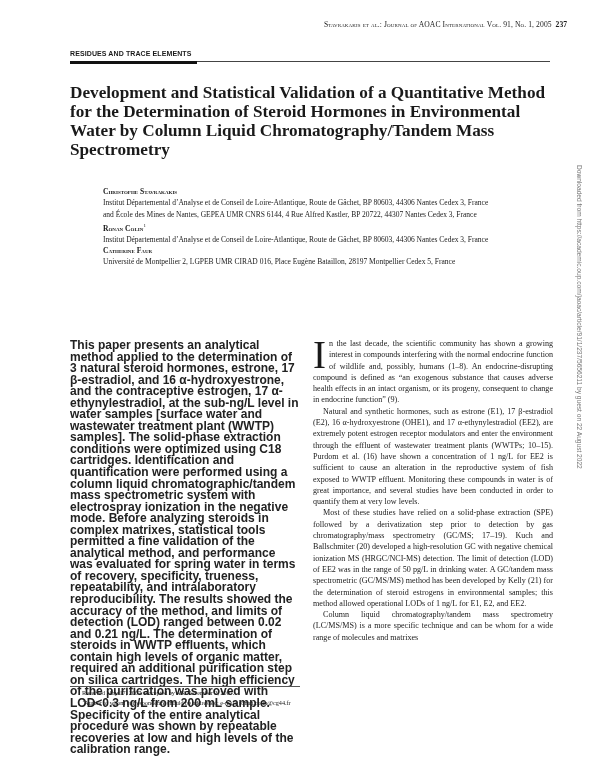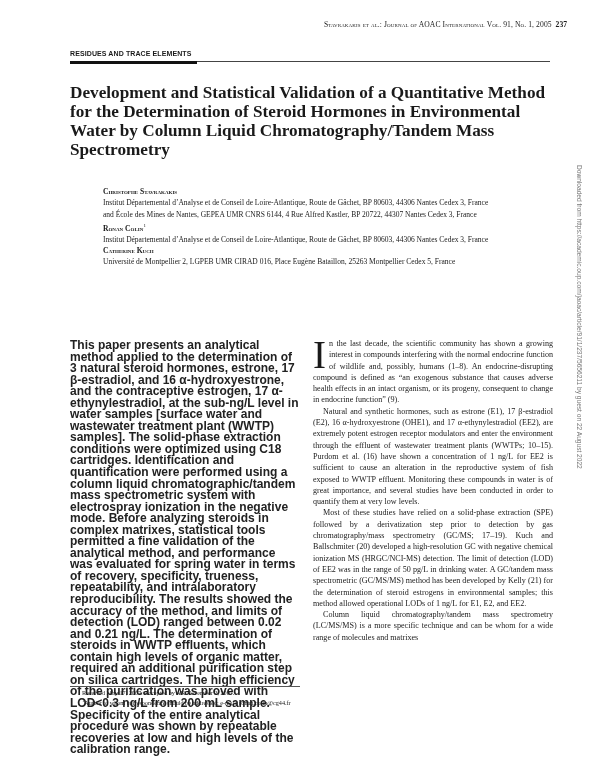--- a/index.html
+++ b/index.html
@@ -54,22 +54,22 @@
   <div>
     <span class="author-name">Christophe Stavrakakis</span>
     <span class="aff">Institut Départemental d’Analyse et de Conseil de Loire-Atlantique, Route de Gâchet, BP 80603, 44306 Nantes Cedex 3, France</span>
     <span class="aff">and École des Mines de Nantes, GEPEA UMR CNRS 6144, 4 Rue Alfred Kastler, BP 20722, 44307 Nantes Cedex 3, France</span>
   </div>
   <div>
     <span class="author-name">Ronan Colin</span><sup style="font-size:5px">1</sup>
     <span class="aff">Institut Départemental d’Analyse et de Conseil de Loire-Atlantique, Route de Gâchet, BP 80603, 44306 Nantes Cedex 3, France</span>
   </div>
   <div>
-    <span class="author-name">Catherine Kuch</span>
-    <span class="aff">Université de Montpellier 2, LGPEB UMR CIRAD 016, Place Eugène Bataillon, 25263 Montpellier Cedex 5, France</span>
+    <span class="author-name">Catherine Faur</span>
+    <span class="aff">Université de Montpellier 2, LGPEB UMR CIRAD 016, Place Eugène Bataillon, 28197 Montpellier Cedex 5, France</span>
   </div>
 </div>
 
 <div id="abstract" class="sans">This paper presents an analytical method applied to the determination of 3 natural steroid hormones, estrone, 17 β-estradiol, and 16 α-hydroxyestrone, and the contraceptive estrogen, 17 α-ethynylestradiol, at the sub-ng/L level in water samples [surface water and wastewater treatment plant (WWTP) samples]. The solid-phase extraction conditions were optimized using C18 cartridges. Identification and quantification were performed using a column liquid chromatographic/tandem mass spectrometric system with electrospray ionization in the negative mode. Before analyzing steroids in complex matrixes, statistical tools permitted a fine validation of the analytical method, and performance was evaluated for spring water in terms of recovery, specificity, trueness, repeatability, and intralaboratory reproducibility. The results showed the accuracy of the method, and limits of detection (LOD) ranged between 0.02 and 0.21 ng/L. The determination of steroids in WWTP effluents, which contain high levels of organic matter, required an additional purification step on silica cartridges. The high efficiency of the purification was proved with LOD&lt;0.3 ng/L from 200 mL sample. Specificity of the entire analytical procedure was shown by repeatable recoveries at low and high levels of the calibration range.</div>
 
 <div id="footnote-rule"></div>
 <div id="footnotes" class="serif">
   <span class="ind">Received May 17, 2007. Accepted by AK November 2, 2007.</span>
   <span class="ind"><sup style="font-size:4.5px">1</sup><span>Author to whom correspondence should be addressed; e-mail: ronan.colin@cg44.fr</span></span>
 </div>

